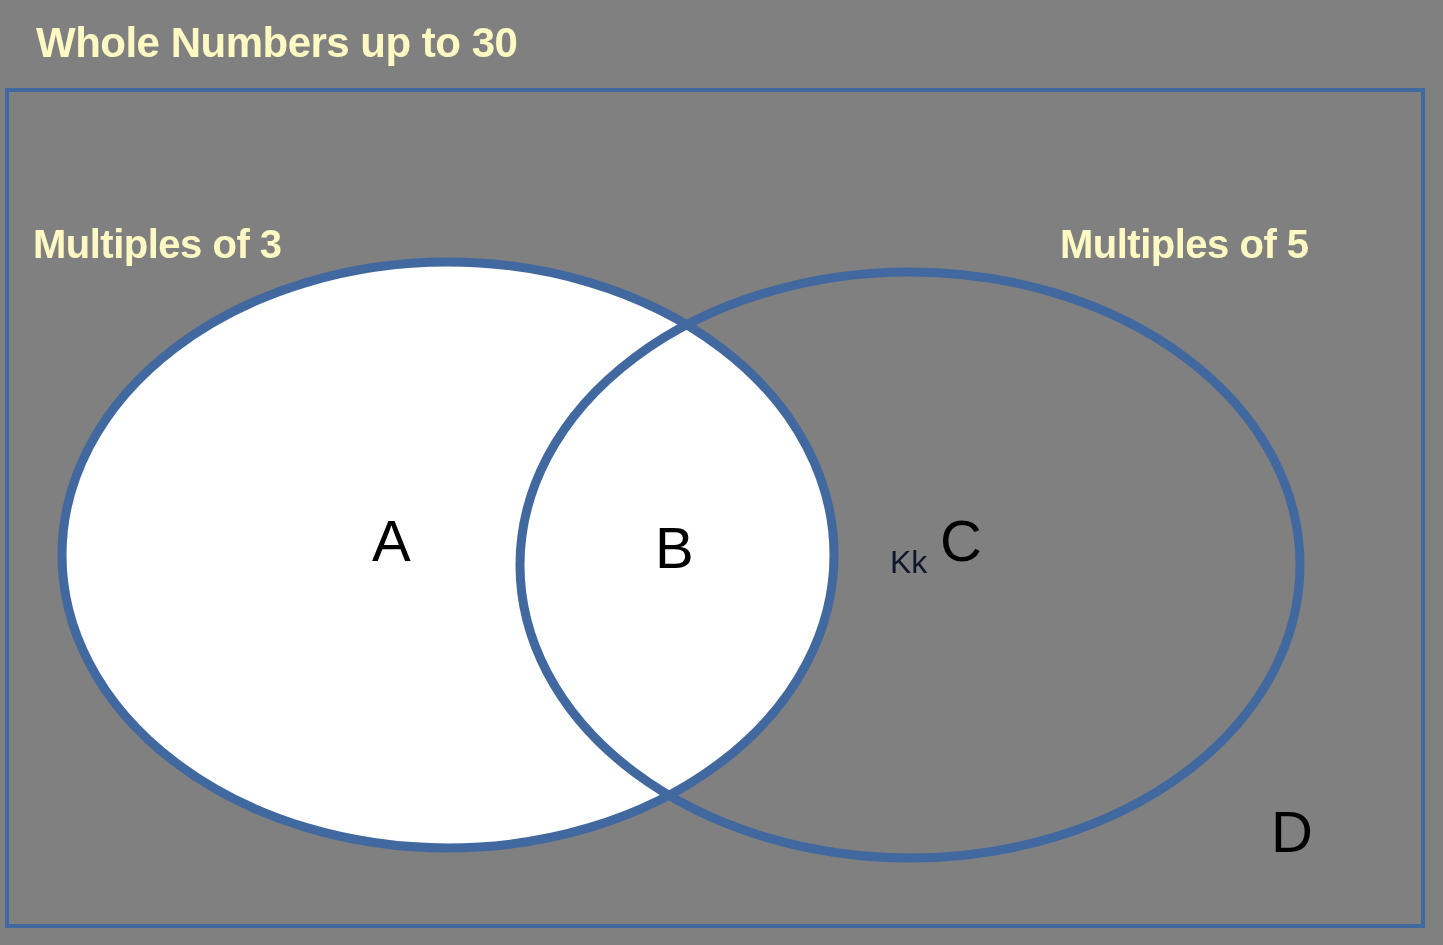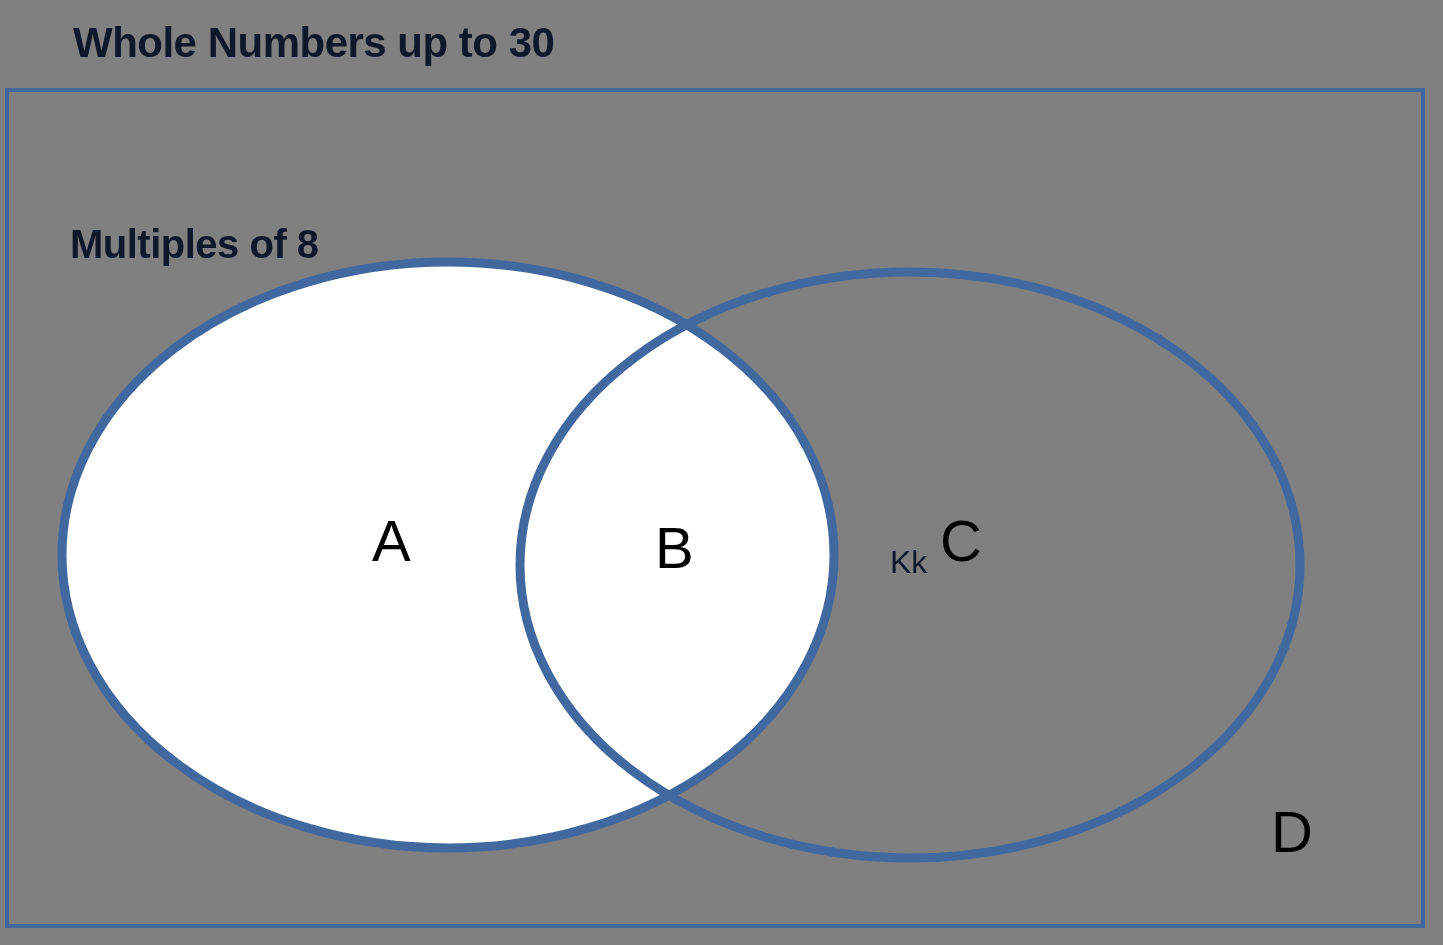--- a/index.html
+++ b/index.html
@@ -35,26 +35,25 @@
     width: 1443px;
     height: 945px;
   }
   
   .label {
     position: absolute;
     white-space: nowrap;
     line-height: 1;
   }
   .title-red {
-    color: #0f172a;
+    color: #fef9c3;
     font-weight: bold;
     font-family: "Liberation Sans Narrow", "Liberation Sans", sans-serif;
     font-stretch: condensed;
     letter-spacing: -0.5px;
-    margin-left: 37px;
   }
   #title-whole-numbers {
     left: 36px;
     top: 22px;
     font-size: 42px;
   }
   #label-multiples-3 {
     left: 33px;
     top: 224px;
     font-size: 40px;
@@ -91,22 +90,23 @@
 
   <svg id="venn-svg" viewBox="0 0 1443 945">
 
     <ellipse cx="448" cy="555" rx="386" ry="293" fill="#FFFFFF" stroke="#41699F" stroke-width="9"></ellipse>
 
     <ellipse cx="910" cy="565" rx="390" ry="293" fill="none" stroke="#41699F" stroke-width="9"></ellipse>
   </svg>
 
   <div class="label title-red" id="title-whole-numbers">Whole Numbers up to 30</div>
 
-  <div class="label title-red" id="label-multiples-3">Multiples of 8</div>
+  <div class="label title-red" id="label-multiples-3">Multiples of 3</div>
 
+  <div class="label title-red" id="label-multiples-5">Multiples of 5</div>
 
   <div class="label region-letter" id="region-label-a">A</div>
 
   <div class="label region-letter" id="region-label-b">B</div>
 
   <div class="label region-letter" id="region-label-c">C</div>
 
   <div class="label region-letter" id="region-label-d">D</div>
 
   <div class="label" id="region-label-kk">Kk</div>

